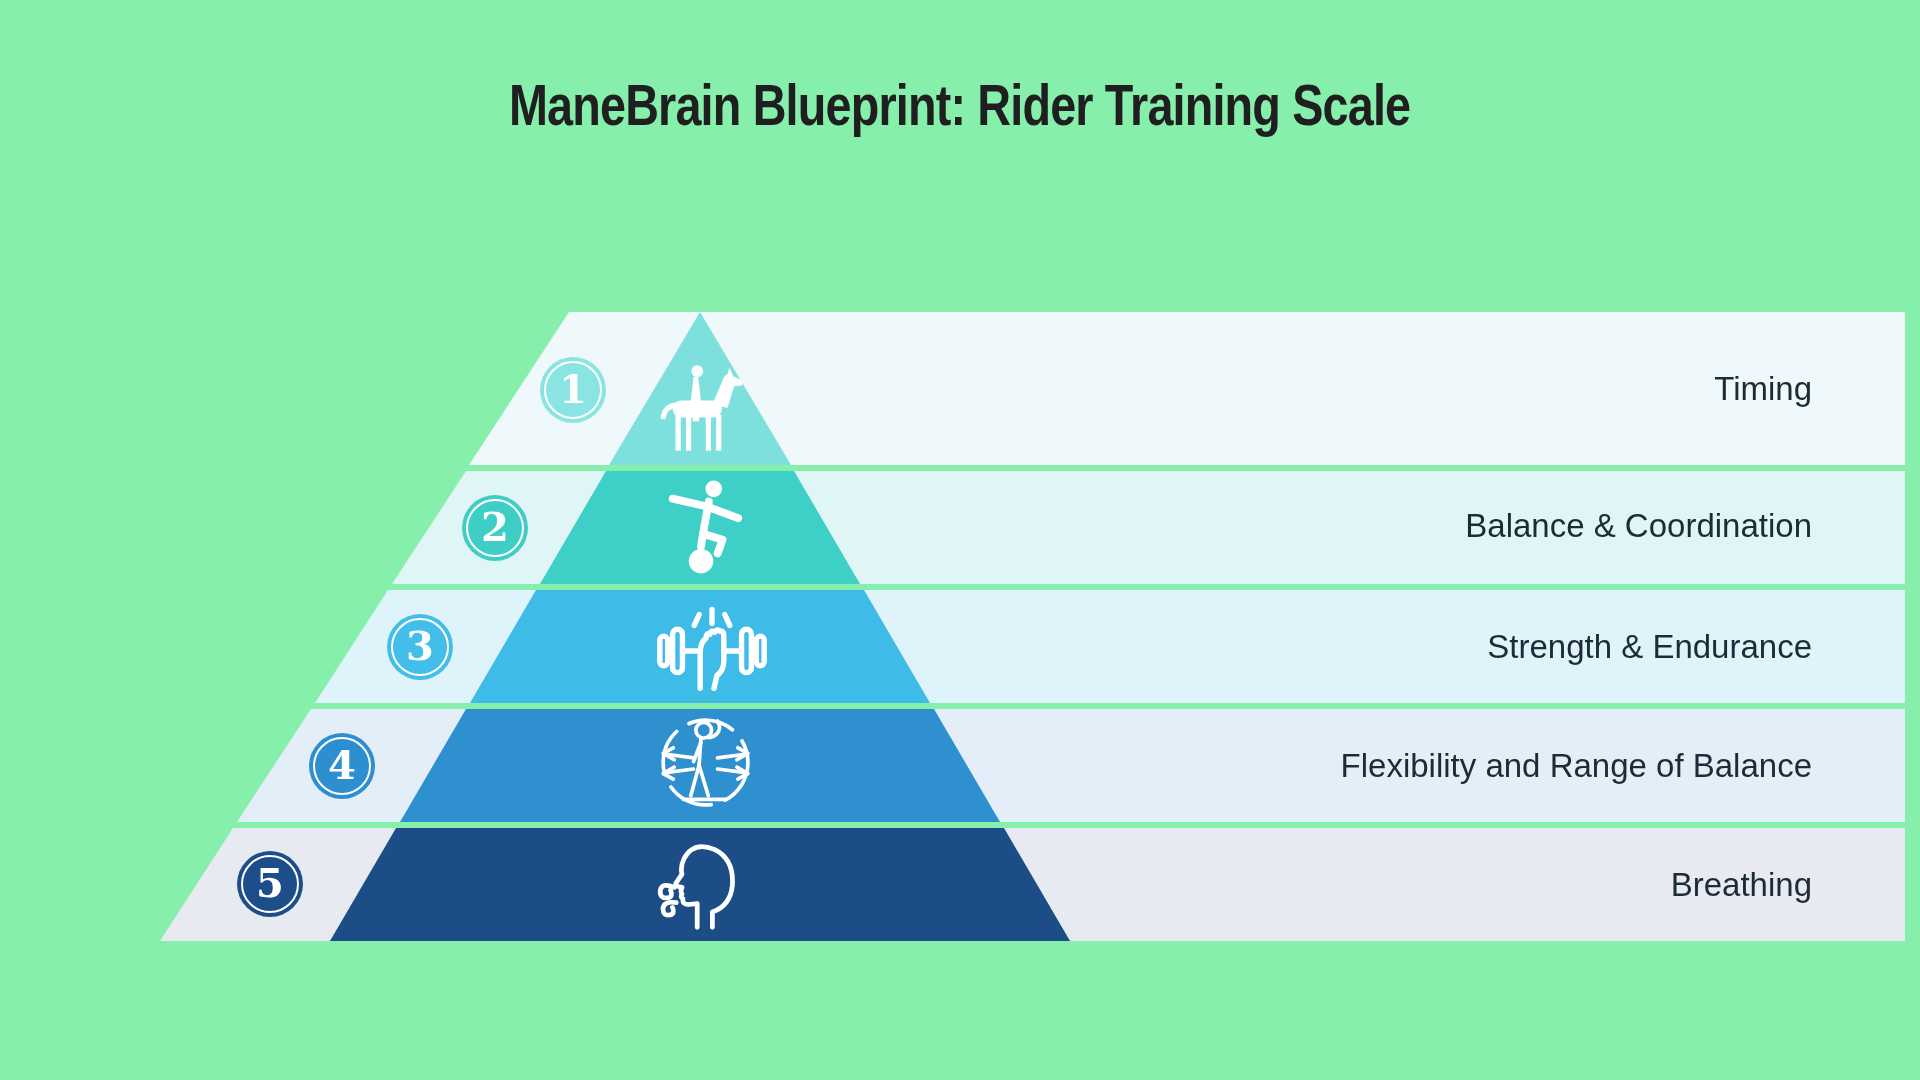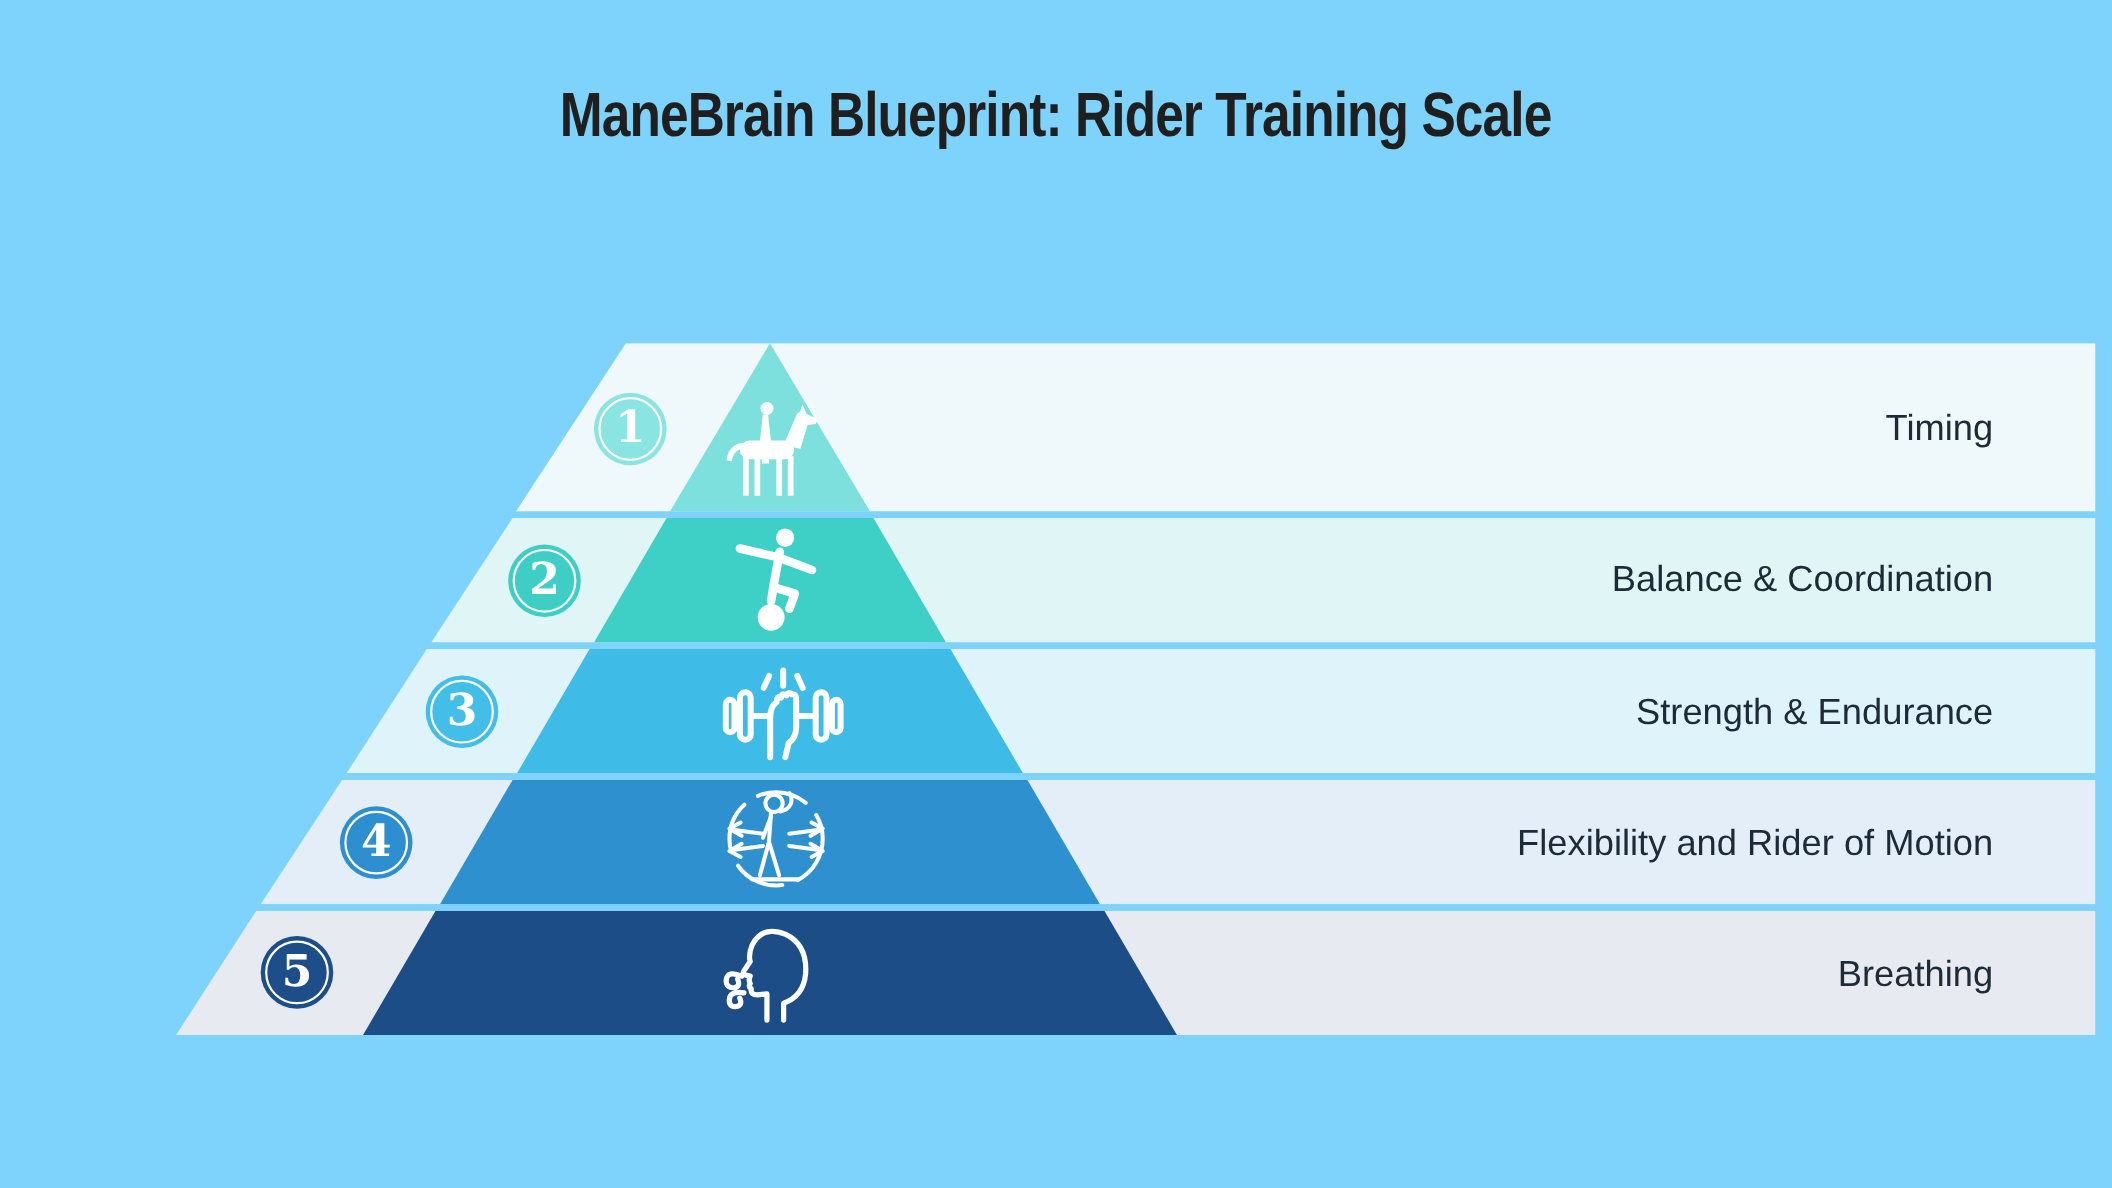--- a/index.html
+++ b/index.html
@@ -1,17 +1,17 @@
 <!DOCTYPE html>
 <html><head>
 <meta charset="utf-8">
 <style>
   html,body{margin:0;padding:0;background:#ffffff;}
   .canvas{
-    position:relative;width:1920px;height:1080px;background:#7dd3fc;overflow:hidden;
+    position:relative;width:1920px;height:1080px;background:#86efac;overflow:hidden;
     font-family:"Liberation Sans",sans-serif;
   }
   
   .title{
     position:absolute;top:72px;left:0;right:0;text-align:center;
     font-weight:bold;font-size:57px;color:#1f1f1f;letter-spacing:-1px;
   }
   .title .squeeze{display:inline-block;transform:scaleX(0.82);transform-origin:center;}
 
   
@@ -168,21 +168,21 @@
             <path d="M22,41 L11,47 L23,54"></path>
           <path d="M44,64 L14,68"></path>
             <path d="M23,62 L11,69 L22,75"></path>
           <path d="M70,52 L100,48"></path>
             <path d="M92,41 L103,47 L91,54"></path>
           <path d="M70,64 L100,68"></path>
             <path d="M91,62 L103,69 L92,75"></path>
         </g>
       </svg>
     </div>
-    <div class="label l4">Flexibility and Rider of Motion</div>
+    <div class="label l4">Flexibility and Range of Balance</div>
   </div>
 
   <div style="--band: #E7EAF1; --seg: #1D4D87; --badge: #1D4E89;">
     <div class="band b5"></div>
     <div class="seg s5"></div>
     <div class="badge g5">
       <span class="num">5</span>
     </div>
     <div class="icon i5">
       <svg viewBox="0 0 100 100" xmlns="http://www.w3.org/2000/svg">

